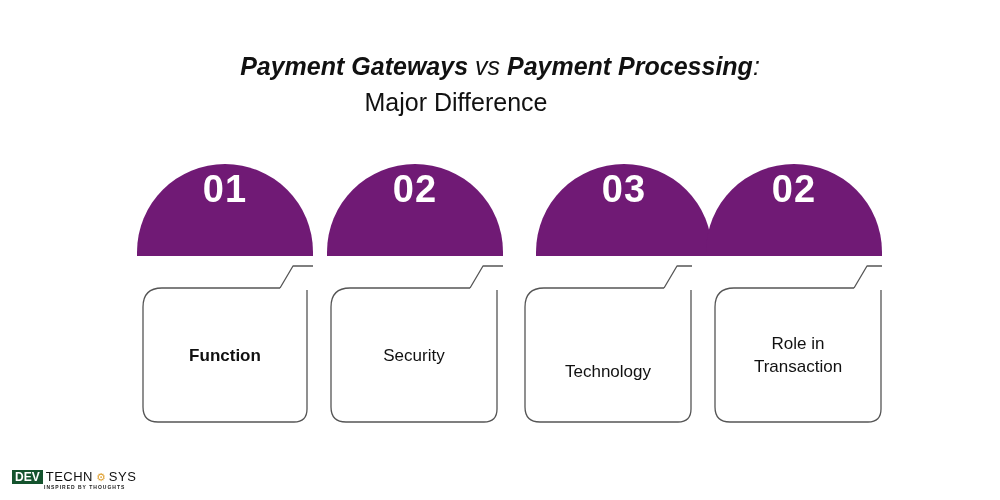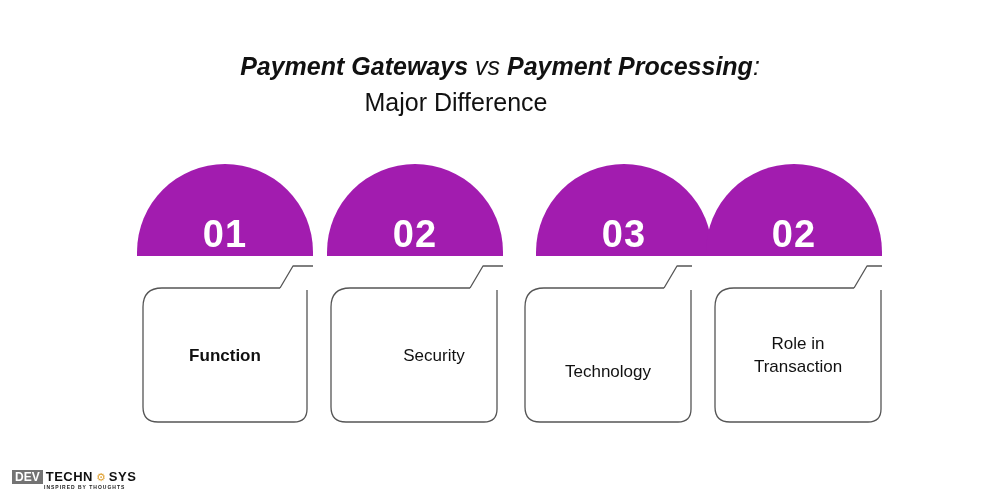--- a/index.html
+++ b/index.html
@@ -12,38 +12,38 @@
       font-size: 25px; line-height: 32px; color: #111111; font-style: italic;
     }
     .title b { font-weight: 700; }
     .title .reg { font-weight: 400; }
     .subtitle {
       position: absolute; left: 0; top: 86px; width: 912px; text-align: center;
       font-size: 25px; line-height: 32px; font-weight: 400; color: #111111;
     }
     .dome {
       position: absolute; top: 164px; width: 176px; height: 92px;
-      background: #a21caf; border-radius: 88px 88px 0 0;
-      display: flex; align-items: flex-end; justify-content: center;
+      background: #701a75; border-radius: 88px 88px 0 0;
+      display: flex; align-items: flex-start; justify-content: center;
     }
     .dome span {
       color: #ffffff; font-size: 38px; font-weight: 700; margin-top: 4px; letter-spacing: 1px;
     }
     svg.frame { position: absolute; left: 0; top: 0; }
     .card-label {
       position: absolute; display: flex; align-items: center; justify-content: center;
       text-align: center; font-size: 17px; line-height: 23px; font-weight: 400; color: #111;
     }
     .logo {
       position: absolute; left: 12px; top: 470px; display: flex; align-items: center; gap: 3px;
     }
     .logo .dev {
-      background: #737373; color: #fff; font-weight: 700; font-size: 12px; padding: 0 3px; line-height: 14px;
+      background: #14532d; color: #fff; font-weight: 700; font-size: 12px; padding: 0 3px; line-height: 14px;
     }
-    .logo .techno { font-weight: 700; font-size: 13px; color: #111; letter-spacing: 0.5px; line-height: 14px; }
+    .logo .techno { font-weight: 400; font-size: 13px; color: #111; letter-spacing: 0.5px; line-height: 14px; }
     .logo .gear { color: #e0a030; font-size: 11px; line-height: 14px; }
     .logo-tag {
       position: absolute; left: 44px; top: 484px; font-size: 5px; letter-spacing: 1px; color: #222; font-weight: 700;
     }
   </style>
 </head>
 <body>
 
 <div class="title">
   <b>Payment Gateways</b><span class="reg"> vs </span><b>Payment Processing</b><span class="reg">:</span>
@@ -80,21 +80,21 @@
     <g>
       <path d="M 854 288 L 734 288 Q 715 288 715 307 L 715 407 Q 715 422 730 422 L 868 422 Q 881 422 881 409 L 881 290"></path>
       <path d="M 854 288 L 867 266 L 882 266"></path>
     </g>
   </g>
 </svg>
 
 <div class="card-label" style="left:143px; top:288px; width:164px; height:134px;font-weight:bold;">
   <span>Function</span>
 </div>
-<div class="card-label" style="left:331px; top:288px; width:166px; height:134px;margin-left:20px;">
+<div class="card-label" style="left:331px; top:288px; width:166px; height:134px;">
   <span>Security</span>
 </div>
 <div class="card-label" style="left:525px; top:304px; width:166px; height:134px;">
   <span>Technology</span>
 </div>
 <div class="card-label" style="left:745px; top:288px; width:106px; height:134px;">
   <span>Role in Transaction</span>
 </div>
 
 <div class="logo">

